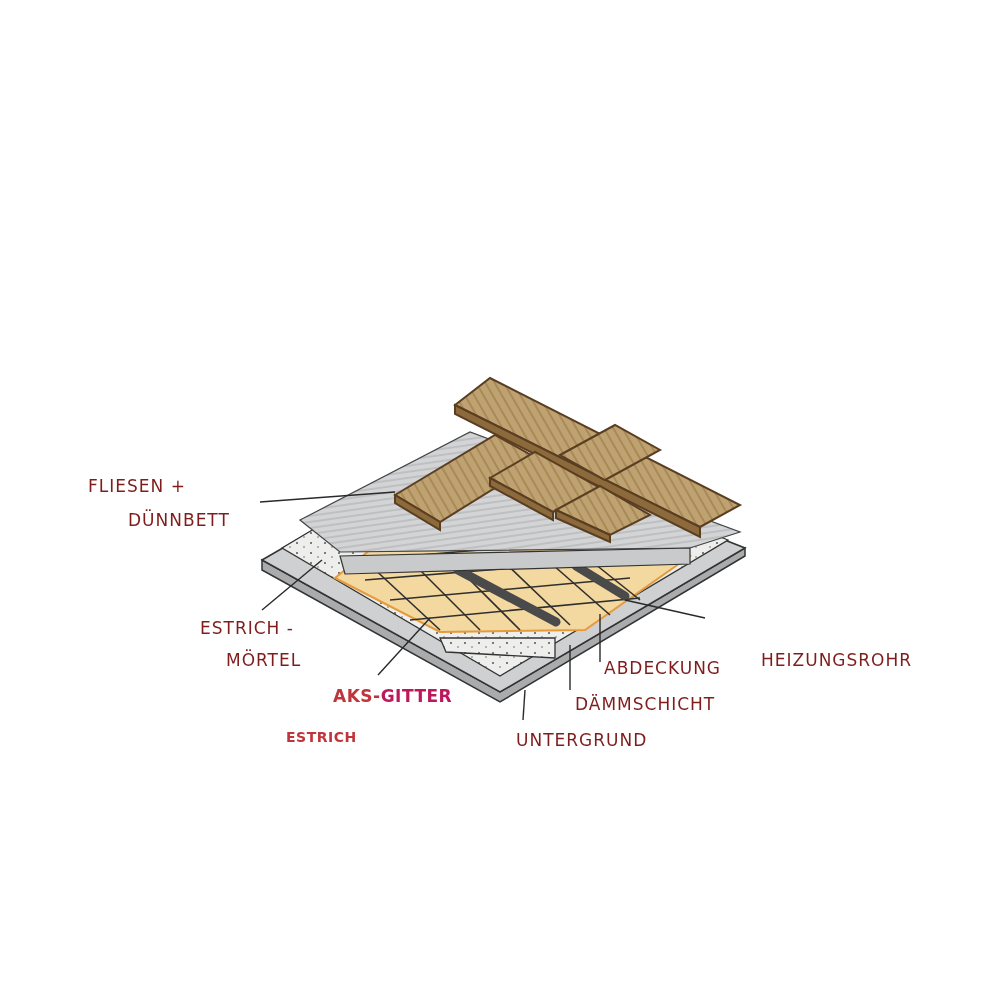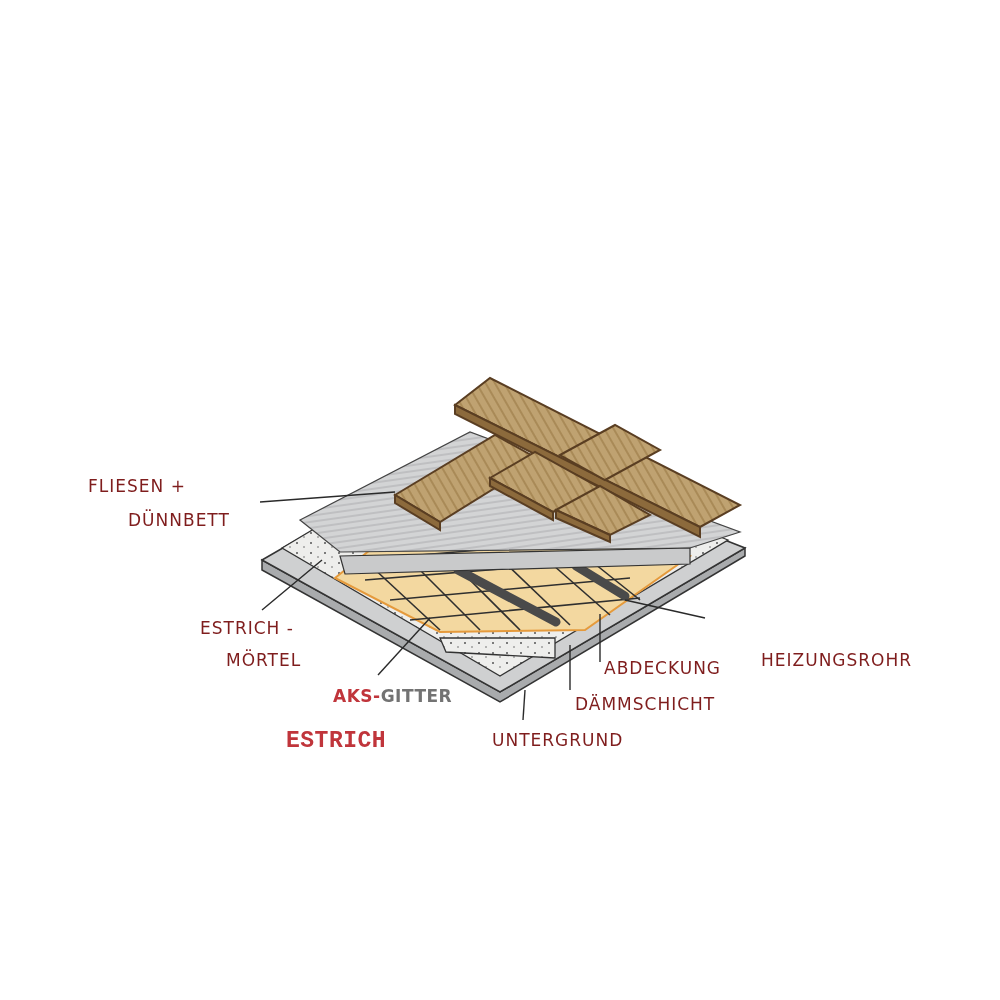--- a/index.html
+++ b/index.html
@@ -9,21 +9,21 @@
       position: absolute;
       font-family: "DejaVu Sans", sans-serif;
       font-size: 17px;
       letter-spacing: 1px;
       color: #7f1d1d;
       text-transform: uppercase;
       white-space: nowrap;
       line-height: 1;
     }
     .label.red { color: #c0353b; font-weight: bold; letter-spacing: 0.5px; }
-    .label.red .dark { color: #737373; }
+    .label.red .dark { color: #be185d; }
   </style>
 </head>
 <body>
 
 <svg id="canvas" viewBox="0 0 1000 1000" xmlns="http://www.w3.org/2000/svg">
   <defs>
     <pattern id="hatch" width="6" height="6" patternUnits="userSpaceOnUse" patternTransform="rotate(-8)">
       <rect width="6" height="6" fill="#d3d4d5"></rect>
       <line x1="0" y1="2" x2="6" y2="2" stroke="#9fa1a3" stroke-width="0.8"></line>
     </pattern>
@@ -101,18 +101,18 @@
 
 <div class="label" style="left:88px; top:478px;">Fliesen +</div>
 <div class="label" style="left:128px; top:512px;">Dünnbett</div>
 
 <div class="label" style="left:200px; top:620px;">Estrich -</div>
 <div class="label" style="left:226px; top:652px;text-align:center;">Mörtel</div>
 
 <div class="label red" style="left:333px; top:688px;">
   <span>AKS-</span><span class="dark">Gitter</span>
 </div>
-<div class="label red" style="left:286px; top:730px; font-size:23px;font-family:Liberation Mono, monospace;">Estrich</div>
+<div class="label red" style="left:286px; top:730px; font-size:14px;">Estrich</div>
 
 <div class="label" style="left:714px; top:652px;margin-left:47px;">Heizungsrohr</div>
 <div class="label" style="left:604px; top:660px;">Abdeckung</div>
 <div class="label" style="left:564px; top:696px;margin-left:11px;">Dämmschicht</div>
-<div class="label" style="left:492px; top:732px;">Untergrund</div>
+<div class="label" style="left:516px; top:732px;">Untergrund</div>
 
 </body></html>

